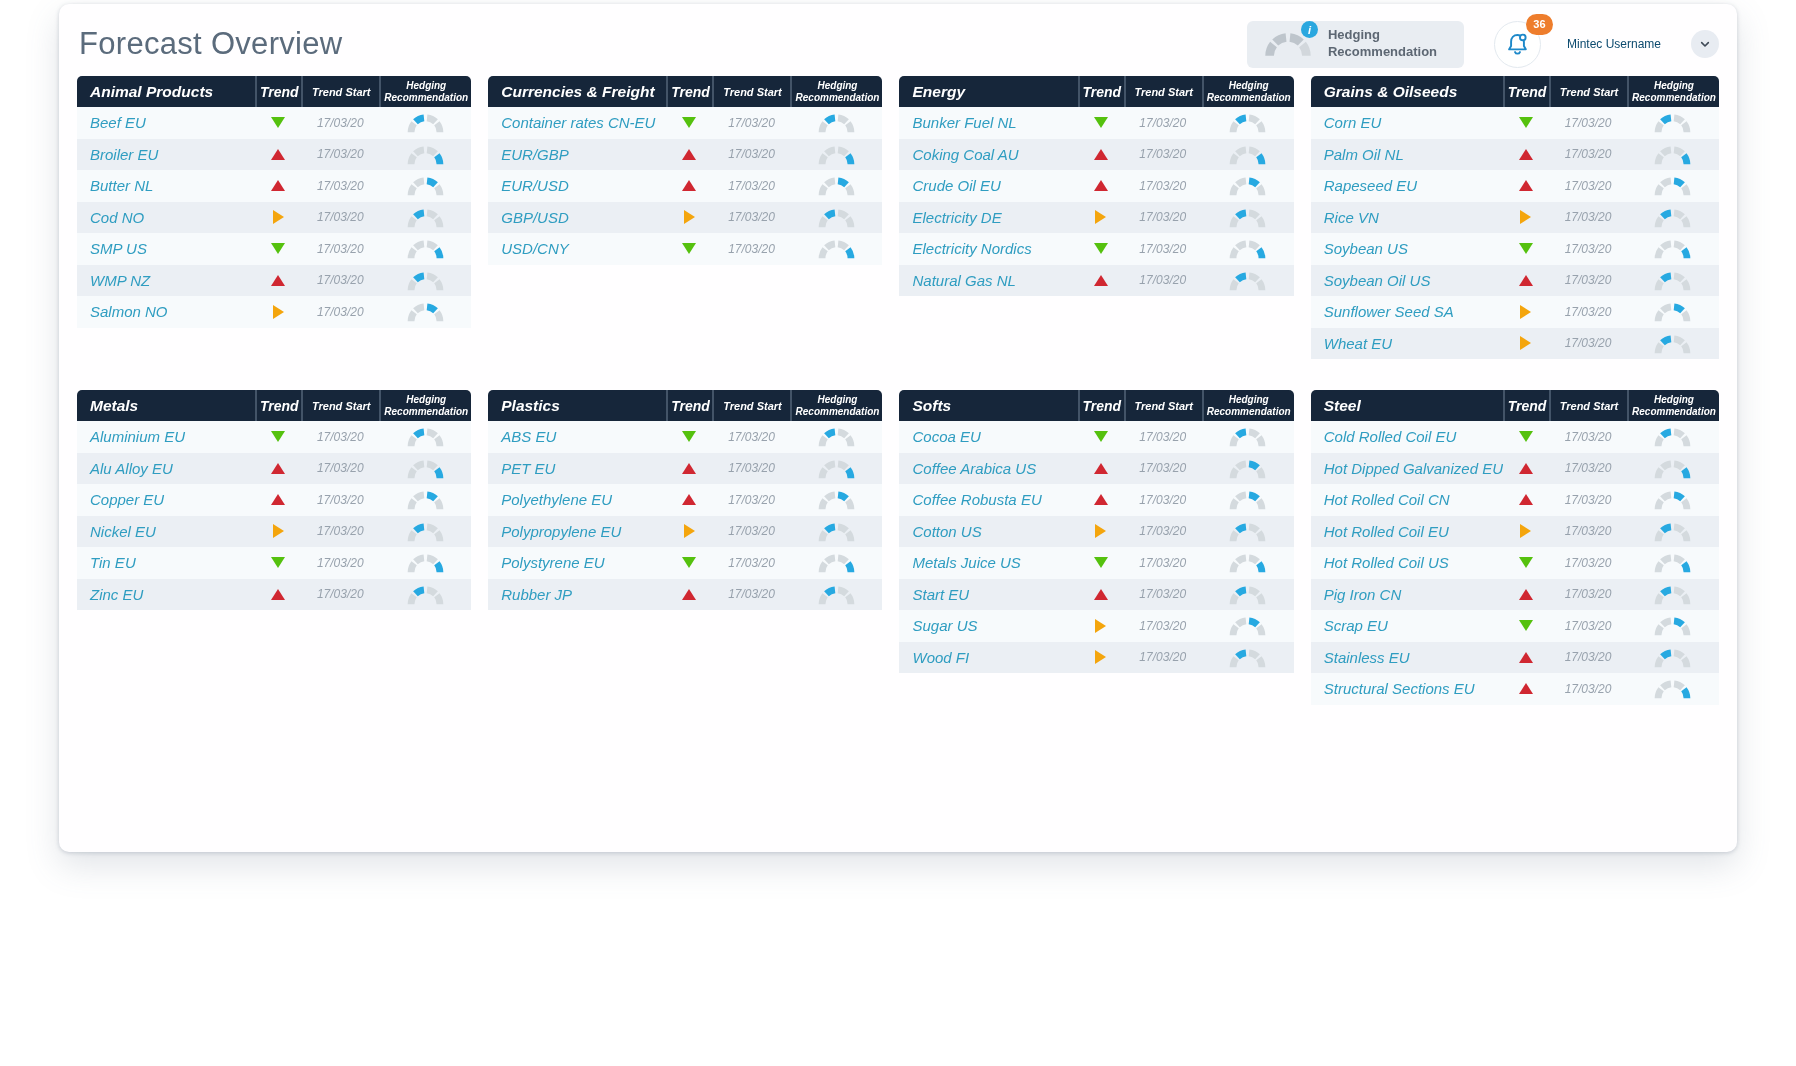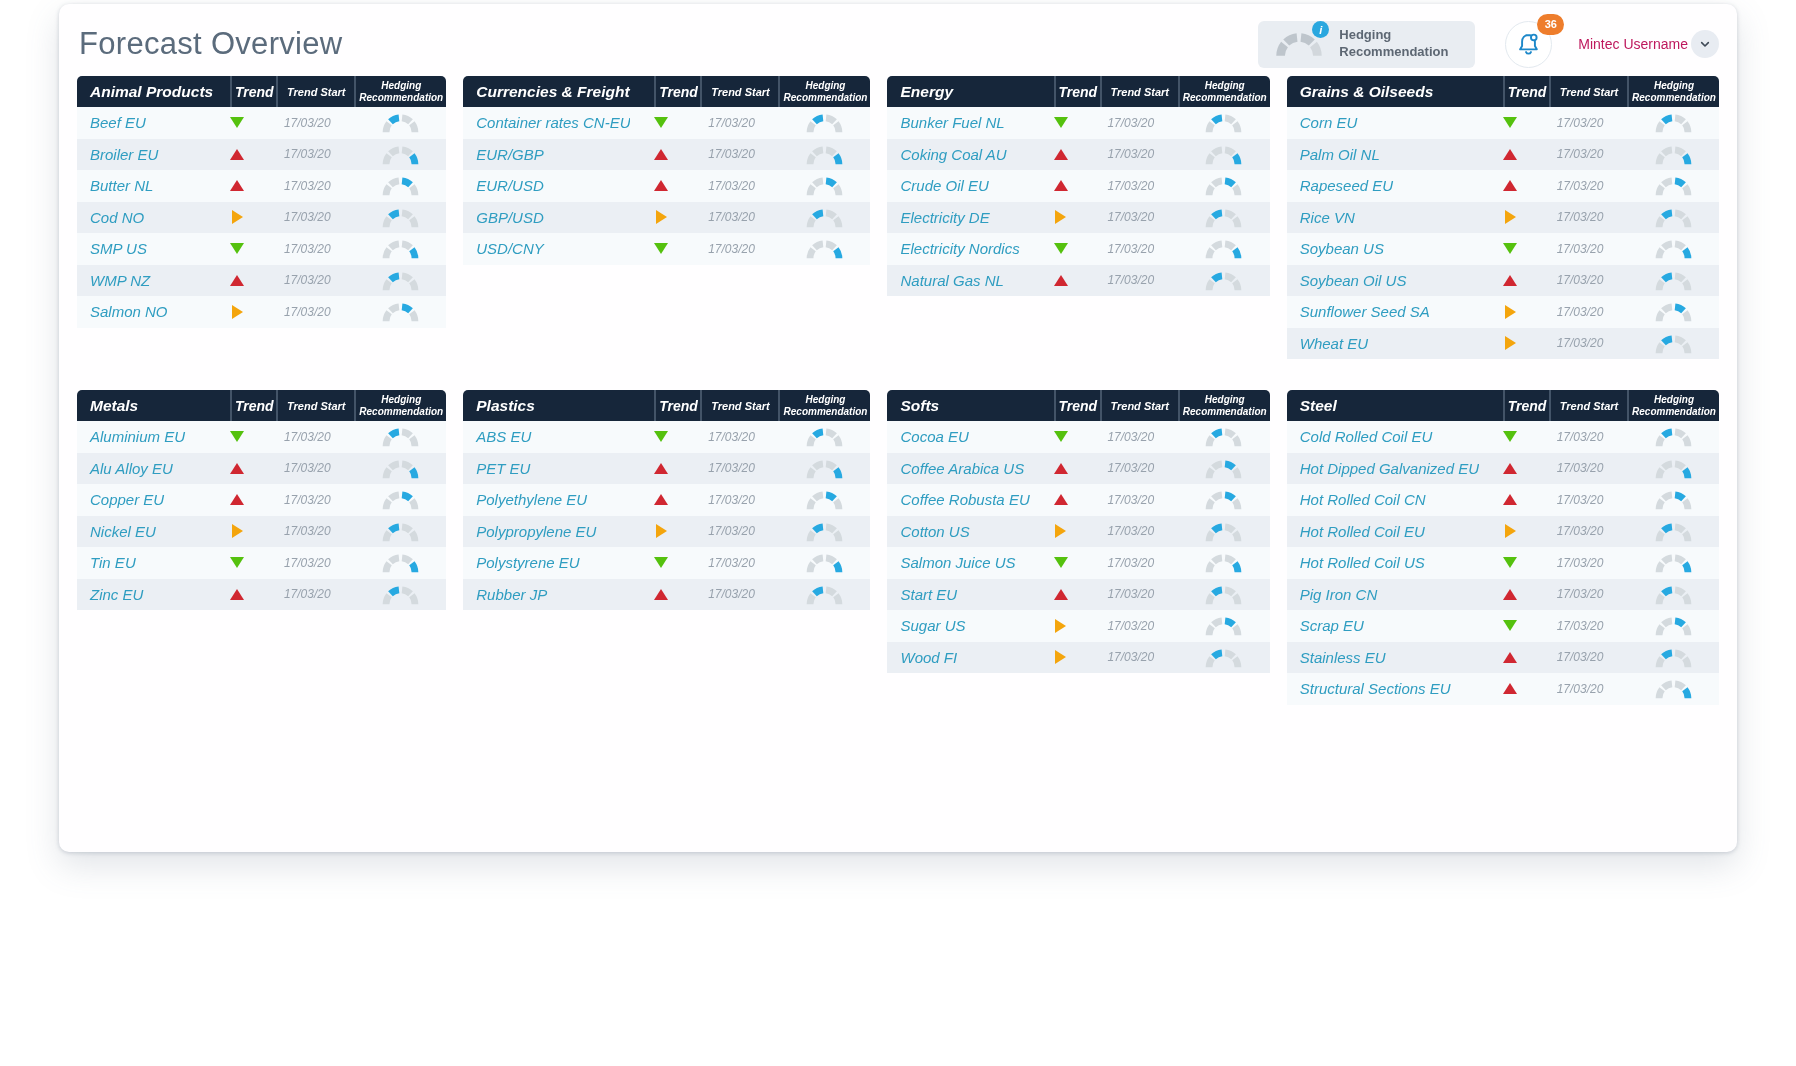--- a/index.html
+++ b/index.html
@@ -45,21 +45,21 @@
     display: flex; align-items: center; justify-content: center;
     margin: 0 26px 0 30px; cursor: pointer; background: #fff;
   }
   .bell-badge {
     position: absolute; top: -8px; right: -13px;
     min-width: 27px; height: 21px; padding: 8px 6px;
     border-radius: 11px; background: var(--badge, #ee7d2c);
     color: #fff; font-size: 11px; font-weight: 700;
     display: flex; align-items: center; justify-content: center; text-align: right;
   }
-  .user-name { font-size: 14px; color: #be185d; margin-right: 3px; cursor: pointer; }
+  .user-name { font-size: 12px; color: #0c4a6e; margin-right: 30px; cursor: pointer; }
   .chevron-btn {
     width: 28px; height: 28px; border-radius: 50%;
     background: #e8ecf2; border: none;
     display: flex; align-items: center; justify-content: center; cursor: pointer;
   }
   
   .grid {
     display: grid; grid-template-columns: repeat(4, 1fr);
     column-gap: 17px; row-gap: 31px;
     align-items: start; margin-top: 16px; font-style: italic;
@@ -70,21 +70,21 @@
     border-radius: 5px 5px 0 0; color: #fff;
   }
   .ph-title { flex: 1; display: flex; align-items: center; padding-left: 13px; font-size: 15.5px; font-weight: 700; }
   .ph-col {
     display: flex; align-items: center; justify-content: center; text-align: center;
     border-left: 2px solid #435468; font-weight: 700; flex: none;
   }
   .ph-trend { width: 46px; font-size: 14px; }
   .ph-start { width: 78px; font-size: 11px; }
   .ph-hedge { width: 92px; font-size: 10px; line-height: 1.2; padding: 0 3px; }
-  .row { display: flex; align-items: center; height: 31.5px; gap: 8px; }
+  .row { display: flex; align-items: center; height: 31.5px; }
   .row:nth-child(odd) { background: #f7fafc; }
   .row:nth-child(even) { background: #ebeff4; }
   .name {
     flex: 1; padding-left: 13px; font-size: 15px;
     color: var(--link, #2f9dc1); text-decoration: none; cursor: pointer;
     white-space: nowrap; overflow: hidden;
   }
   .cell { display: flex; align-items: center; justify-content: center; flex: none; }
   .cell.trend { width: 46px; }
   .cell.start { width: 78px; font-size: 12px; color: #98a2ad; }
@@ -828,21 +828,21 @@
     <div class="cell hedge">
       <svg width="43" height="27" viewBox="0 0 44 28" fill="none">
                 <path d="M 7 24 A 15 15 0 0 1 10.2 14.8" stroke="#d4dade" stroke-width="7"></path>
                 <path d="M 11.6 13.2 A 15 15 0 0 1 20.4 9.1" stroke="#27a9e1" stroke-width="7"></path>
                 <path d="M 23.6 9.1 A 15 15 0 0 1 32.4 13.2" stroke="#d4dade" stroke-width="7"></path>
                 <path d="M 33.8 14.8 A 15 15 0 0 1 37 24" stroke="#d4dade" stroke-width="7"></path>
               </svg>
     </div>
   </div>
           <div class="row">
-    <a class="name">Salmon Juice US</a>
+    <a class="name">Metals Juice US</a>
     <div class="cell trend">
       <span class="tri tri-down"></span>
     </div>
     <div class="cell start">17/03/20</div>
     <div class="cell hedge">
       <svg width="43" height="27" viewBox="0 0 44 28" fill="none">
                 <path d="M 7 24 A 15 15 0 0 1 10.2 14.8" stroke="#d4dade" stroke-width="7"></path>
                 <path d="M 11.6 13.2 A 15 15 0 0 1 20.4 9.1" stroke="#d4dade" stroke-width="7"></path>
                 <path d="M 23.6 9.1 A 15 15 0 0 1 32.4 13.2" stroke="#d4dade" stroke-width="7"></path>
                 <path d="M 33.8 14.8 A 15 15 0 0 1 37 24" stroke="#27a9e1" stroke-width="7"></path>

